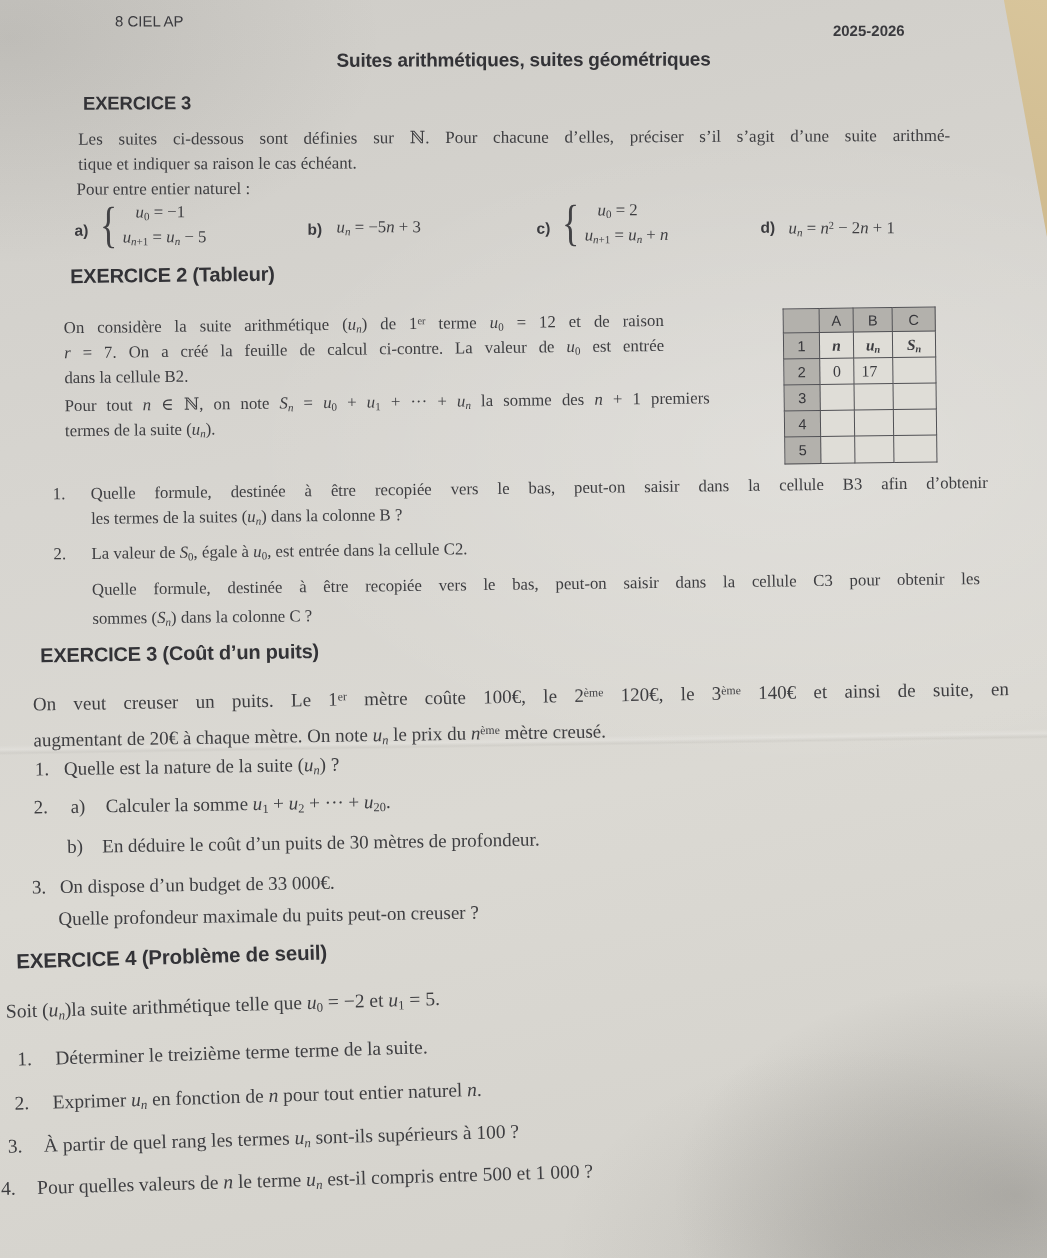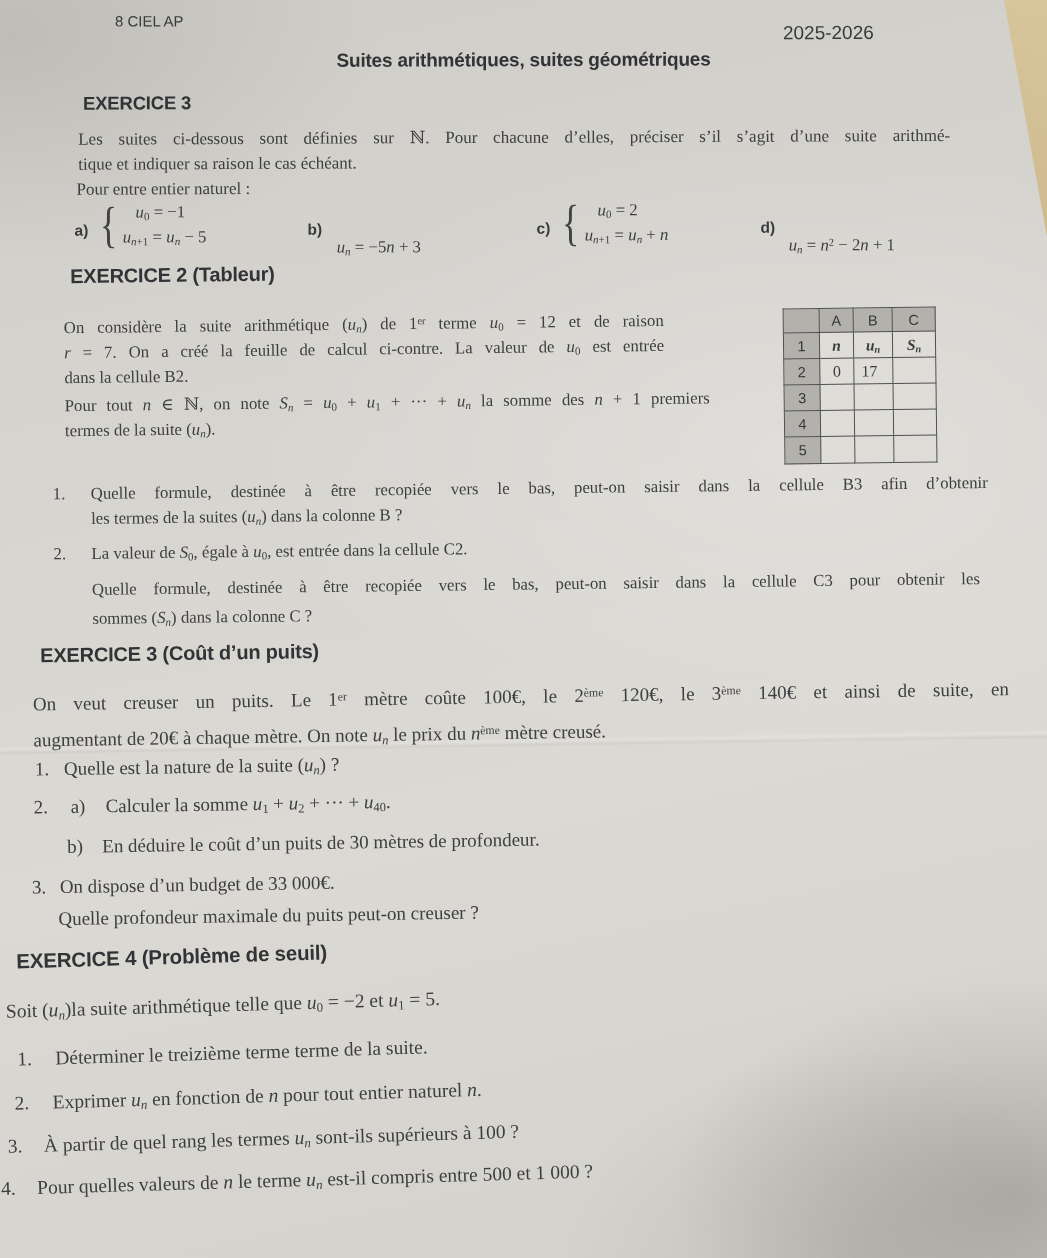--- a/index.html
+++ b/index.html
@@ -21,21 +21,21 @@
        color:#333337;letter-spacing:-.2px;}
   .t1{font-size:17px;line-height:25px;}
   .t2{font-size:16.8px;line-height:25px;}
   .t3{font-size:19px;line-height:36px;}
   .t4{font-size:19.5px;line-height:27px;}
   i{font-style:italic;}
   sub{font-size:.66em;line-height:0;vertical-align:-.25em;}
   sup{font-size:.62em;line-height:0;vertical-align:.45em;}
   
   .classlabel{left:115px;top:13px;font-size:15px;color:#3a3a3e;}
-  .year{left:783px;top:25px;font-size:19px;color:#3a3a3e;}
+  .year{left:833px;top:25px;font-size:15px;color:#3a3a3e;font-weight:bold;}
   .doctitle{left:0;top:51px;width:1047px;text-align:center;font-size:19px;}
   
   .sys{position:absolute;display:flex;align-items:center;}
   .brace{font-size:50px;font-weight:400;transform:scaleX(.72);color:#424245;
          font-family:"Liberation Serif",serif;line-height:50px;margin-right:2px;}
   .sysl{font-size:16.8px;line-height:25px;}
   .sysl .r1{margin-left:13px;}
   .flab{font-weight:700;font-size:15.5px;font-family:"Liberation Sans",sans-serif;color:#3a3a3e;}
   
   table.sheet{position:absolute;left:782px;top:318px;border-collapse:collapse;}
@@ -82,33 +82,33 @@
     <div class="ln flab" style="left:74px;top:222px;">a)</div>
     <div class="sys" style="left:96px;top:200px;">
       <span class="brace">{</span>
       <span class="sysl">
         <span class="r1" style="display:block;"><i>u</i><sub>0</sub> = −1</span>
         <span style="display:block;"><i>u</i><sub><i>n</i>+1</sub> = <i>u</i><sub><i>n</i></sub> − 5</span>
       </span>
     </div>
 
     <div class="ln flab" style="left:307px;top:222px;">b)</div>
-    <div class="ln t2" style="left:336px;top:236px;"><i>u</i><sub><i>n</i></sub> = −5<i>n</i> + 3</div>
+    <div class="ln t2" style="left:336px;top:216px;"><i>u</i><sub><i>n</i></sub> = −5<i>n</i> + 3</div>
 
     <div class="ln flab" style="left:536px;top:222px;">c)</div>
     <div class="sys" style="left:558px;top:200px;">
       <span class="brace">{</span>
       <span class="sysl">
         <span class="r1" style="display:block;"><i>u</i><sub>0</sub> = 2</span>
         <span style="display:block;"><i>u</i><sub><i>n</i>+1</sub> = <i>u</i><sub><i>n</i></sub> + <i>n</i></span>
       </span>
     </div>
 
     <div class="ln flab" style="left:760px;top:222px;">d)</div>
-    <div class="ln t2" style="left:788px;top:219px;margin-top:17px;"><i>u</i><sub><i>n</i></sub> = <i>n</i><sup>2</sup> − 2<i>n</i> + 1</div>
+    <div class="ln t2" style="left:788px;top:219px;"><i>u</i><sub><i>n</i></sub> = <i>n</i><sup>2</sup> − 2<i>n</i> + 1</div>
   </div>
 
   <div class="sec s-ex2">
     <div class="ln exh" style="left:70px;top:266px;font-size:20px;">EXERCICE 2 (Tableur)</div>
 
     <div class="ln t2 jl" style="left:63px;top:316px;width:600px;">On considère la suite arithmétique (<i>u</i><sub><i>n</i></sub>) de 1<sup>er</sup> terme <i>u</i><sub>0</sub> = 12 et de raison</div>
     <div class="ln t2 jl" style="left:63px;top:341px;width:600px;"><i>r</i> = 7. On a créé la feuille de calcul ci-contre. La valeur de <i>u</i><sub>0</sub> est entrée</div>
     <div class="ln t2" style="left:63px;top:366px;">dans la cellule B2.</div>
 
     <div class="ln t2 jl" style="left:63px;top:394px;width:645px;">Pour tout <i>n</i> ∈ ℕ, on note <i>S</i><sub><i>n</i></sub> = <i>u</i><sub>0</sub> + <i>u</i><sub>1</sub> + ··· + <i>u</i><sub><i>n</i></sub> la somme des <i>n</i> + 1 premiers</div>
@@ -168,21 +168,21 @@
   <div class="sec s-ex3">
     <div class="ln exh" style="left:40px;top:645px;font-size:20px;">EXERCICE 3 (Coût d’un puits)</div>
     <div class="ln t3 jl" style="left:32px;top:687px;width:976px;">On veut creuser un puits. Le 1<sup>er</sup> mètre coûte 100€, le 2<sup>ème</sup> 120€, le 3<sup>ème</sup> 140€ et ainsi de suite, en</div>
     <div class="ln t3" style="left:32px;top:723px;">augmentant de 20€ à chaque mètre. On note <i>u</i><sub><i>n</i></sub> le prix du <i>n</i><sup>ème</sup> mètre creusé.</div>
 
     <div class="ln t3" style="left:33px;top:752px;">1.</div>
     <div class="ln t3" style="left:62px;top:752px;">Quelle est la nature de la suite (<i>u</i><sub><i>n</i></sub>) ?</div>
 
     <div class="ln t3" style="left:31px;top:790px;">2.</div>
     <div class="ln t3" style="left:68px;top:790px;">a)</div>
-    <div class="ln t3" style="left:103px;top:790px;">Calculer la somme <i>u</i><sub>1</sub> + <i>u</i><sub>2</sub> + ··· + <i>u</i><sub>40</sub>.</div>
+    <div class="ln t3" style="left:103px;top:790px;">Calculer la somme <i>u</i><sub>1</sub> + <i>u</i><sub>2</sub> + ··· + <i>u</i><sub>20</sub>.</div>
 
     <div class="ln t3" style="left:64px;top:830px;">b)</div>
     <div class="ln t3" style="left:99px;top:830px;">En déduire le coût d’un puits de 30 mètres de profondeur.</div>
 
     <div class="ln t3" style="left:28px;top:870px;">3.</div>
     <div class="ln t3" style="left:56px;top:870px;">On dispose d’un budget de 33 000€.</div>
     <div class="ln t3" style="left:54px;top:902px;">Quelle profondeur maximale du puits peut-on creuser ?</div>
   </div>
 
   <div class="sec s-ex4">

